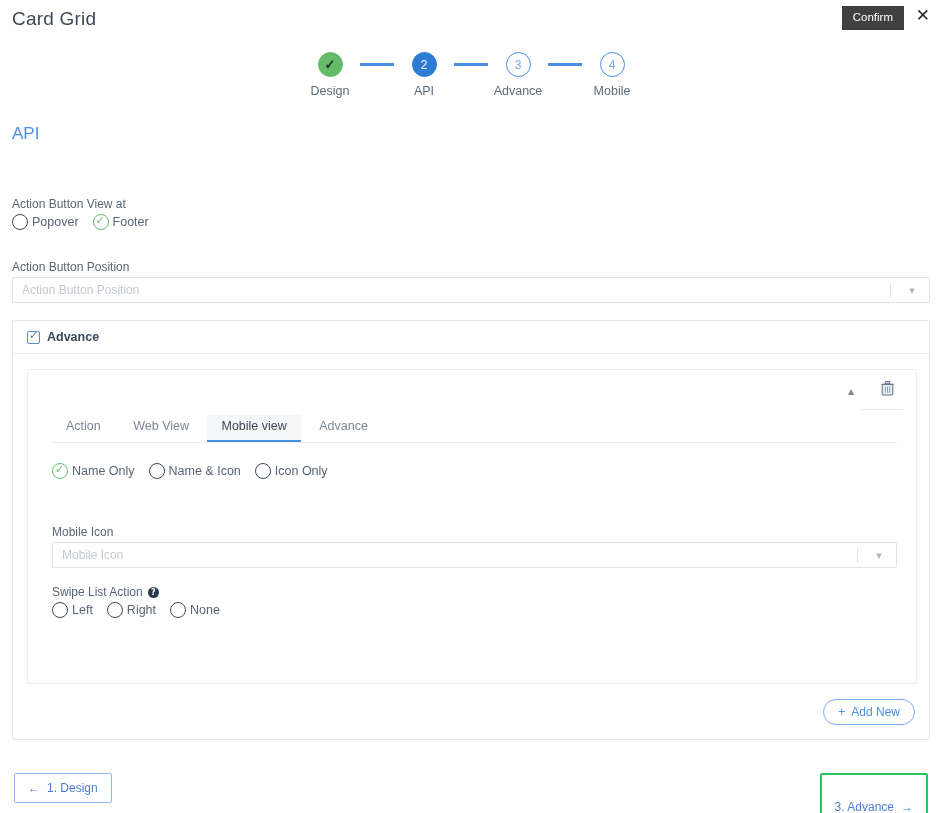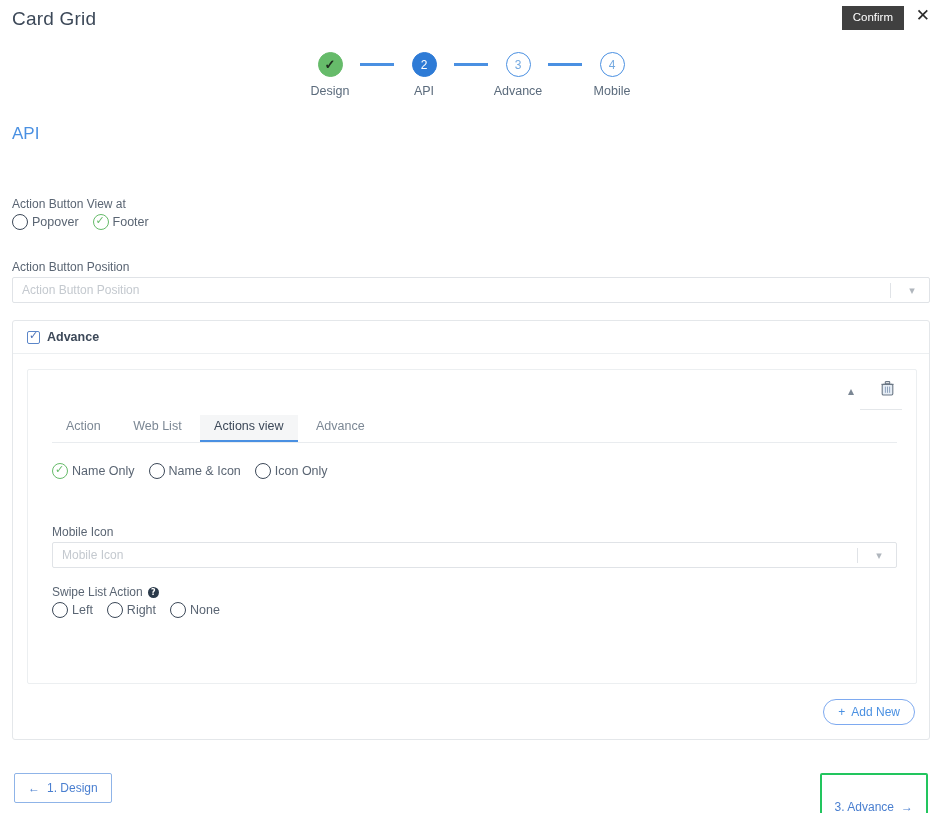--- a/index.html
+++ b/index.html
@@ -310,22 +310,22 @@
             <line x1="4.4" y1="5.6" x2="4.4" y2="11.8" stroke="#8fa3bd" stroke-width="1"></line>
             <line x1="6.5" y1="5.6" x2="6.5" y2="11.8" stroke="#8fa3bd" stroke-width="1"></line>
             <line x1="8.6" y1="5.6" x2="8.6" y2="11.8" stroke="#8fa3bd" stroke-width="1"></line>
           </svg>
         </span>
         <span class="mini-divider"></span>
       </div>
 
       <div class="tabs-inner">
         <div class="tab-in">Action</div>
-        <div class="tab-in">Web List</div>
-        <div class="tab-in active">Actions view</div>
+        <div class="tab-in">Web View</div>
+        <div class="tab-in active">Mobile view</div>
         <div class="tab-in">Advance</div>
       </div>
 
       <div class="label-option-grp">
         <div class="radio-row">
           <div class="radio-item">
             <span class="radio-circle checked"></span>
             <span>Name Only</span>
           </div>
           <div class="radio-item">

